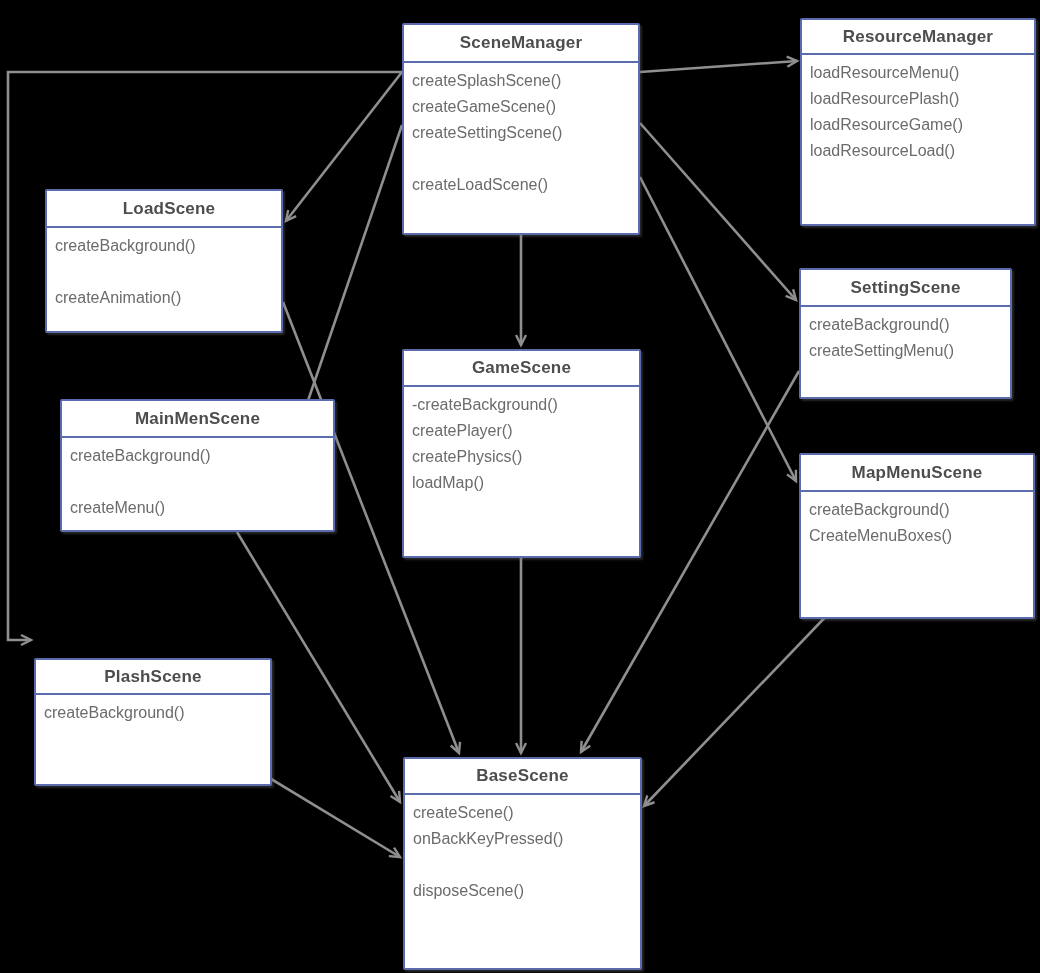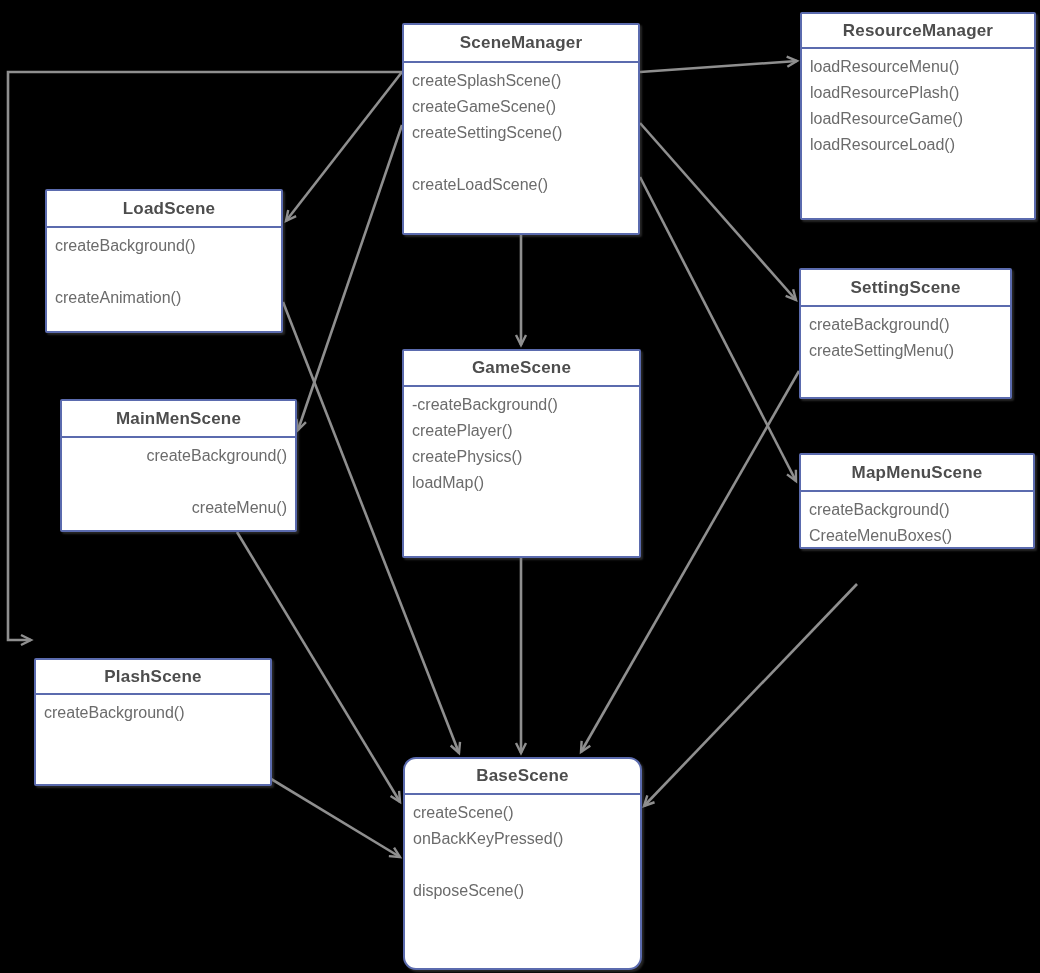--- a/index.html
+++ b/index.html
@@ -79,21 +79,21 @@
     <div class="class-title" style="height:38px;">SceneManager</div>
     <div class="class-methods">
         <div class="method-line">createSplashScene()</div>
         <div class="method-line">createGameScene()</div>
         <div class="method-line">createSettingScene()</div>
         <div class="method-line">&nbsp;</div>
         <div class="method-line">createLoadScene()</div>
       </div>
   </div>
 
-  <div class="class-box" style="left:800px;top:12px;width:236px;height:208px;">
+  <div class="class-box" style="left:800px;top:18px;width:236px;height:208px;">
     <div class="class-title" style="height:35px;">ResourceManager</div>
     <div class="class-methods">
         <div class="method-line">loadResourceMenu()</div>
         <div class="method-line">loadResourcePlash()</div>
         <div class="method-line">loadResourceGame()</div>
         <div class="method-line">loadResourceLoad()</div>
       </div>
   </div>
 
   <div class="class-box" style="left:45px;top:189px;width:238px;height:144px;">
@@ -106,55 +106,55 @@
   </div>
 
   <div class="class-box" style="left:799px;top:268px;width:213px;height:131px;">
     <div class="class-title" style="height:37px;">SettingScene</div>
     <div class="class-methods">
         <div class="method-line">createBackground()</div>
         <div class="method-line">createSettingMenu()</div>
       </div>
   </div>
 
-  <div class="class-box" style="left:60px;top:399px;width:237px;height:133px;text-align:right;">
+  <div class="class-box" style="left:60px;top:399px;width:275px;height:133px;">
     <div class="class-title" style="height:37px;">MainMenScene</div>
     <div class="class-methods">
         <div class="method-line">createBackground()</div>
         <div class="method-line">&nbsp;</div>
         <div class="method-line">createMenu()</div>
       </div>
   </div>
 
   <div class="class-box" style="left:402px;top:349px;width:239px;height:209px;">
     <div class="class-title" style="height:36px;">GameScene</div>
     <div class="class-methods">
         <div class="method-line">-createBackground()</div>
         <div class="method-line">createPlayer()</div>
         <div class="method-line">createPhysics()</div>
         <div class="method-line">loadMap()</div>
       </div>
   </div>
 
-  <div class="class-box" style="left:799px;top:453px;width:236px;height:96px;">
+  <div class="class-box" style="left:799px;top:453px;width:236px;height:166px;">
     <div class="class-title" style="height:37px;">MapMenuScene</div>
     <div class="class-methods">
         <div class="method-line">createBackground()</div>
         <div class="method-line">CreateMenuBoxes()</div>
       </div>
   </div>
 
   <div class="class-box" style="left:34px;top:611px;width:238px;height:128px;margin-top:47px;">
     <div class="class-title" style="height:35px;">PlashScene</div>
     <div class="class-methods">
         <div class="method-line">createBackground()</div>
       </div>
   </div>
 
-  <div class="class-box" style="left:403px;top:757px;width:239px;height:213px;border-radius:13px;">
+  <div class="class-box" style="left:403px;top:757px;width:239px;height:213px;">
     <div class="class-title" style="height:36px;">BaseScene</div>
     <div class="class-methods">
         <div class="method-line">createScene()</div>
         <div class="method-line">onBackKeyPressed()</div>
         <div class="method-line">&nbsp;</div>
         <div class="method-line">disposeScene()</div>
       </div>
   </div>
 
 </div>

